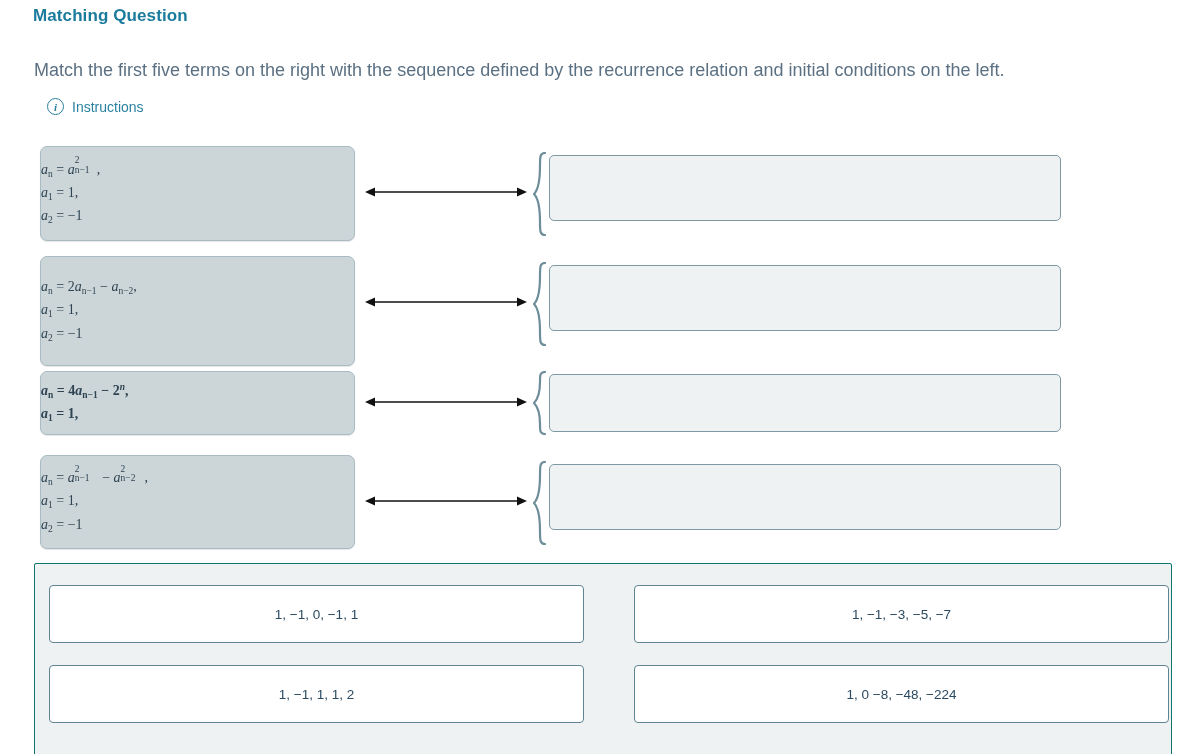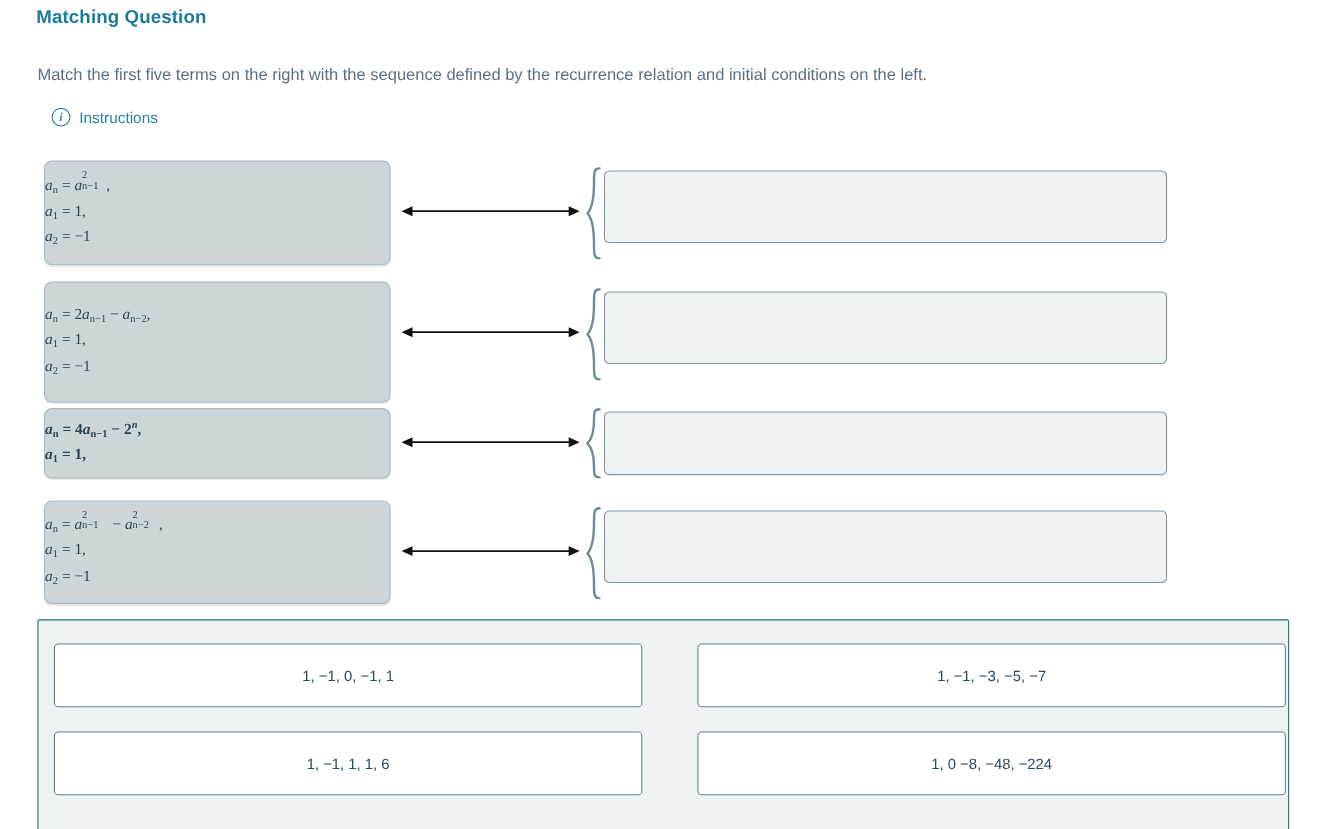--- a/index.html
+++ b/index.html
@@ -12,21 +12,21 @@
   }
   .page { position: relative; width: 1200px; height: 754px; }
 
   .q-title {
     position: absolute; left: 33px; top: 6px;
     font-size: 17px; font-weight: bold; color: #1b7b9c;
     letter-spacing: .1px;
   }
   .q-desc {
     position: absolute; left: 34px; top: 60px;
-    font-size: 15px; color: #5b7183; white-space: nowrap;
+    font-size: 18px; color: #5b7183; white-space: nowrap;
   }
   .instructions-row {
     position: absolute; left: 47px; top: 98px;
     display: flex; align-items: center; gap: 8px;
     cursor: pointer;
   }
   .info-icon {
     width: 17px; height: 17px; border-radius: 50%;
     border: 1.3px solid #2a7f9e; color: #2a7f9e;
     font-size: 11px; line-height: 14px; text-align: center;
@@ -209,17 +209,17 @@
         </svg>
       </div>
       <div class="drop-zone" style="top:9px; height:66px;"></div>
     </div>
 
   </div>
 
   <div class="answer-bank">
     <div class="opt c0 r0">1, −1, 0, −1, 1</div>
     <div class="opt c1 r0">1, −1, −3, −5, −7</div>
-    <div class="opt c0 r1">1, −1, 1, 1, 6</div>
+    <div class="opt c0 r1">1, −1, 1, 1, 2</div>
     <div class="opt c1 r1">1, 0 −8, −48, −224</div>
   </div>
 
 </div>
 
 </body></html>

